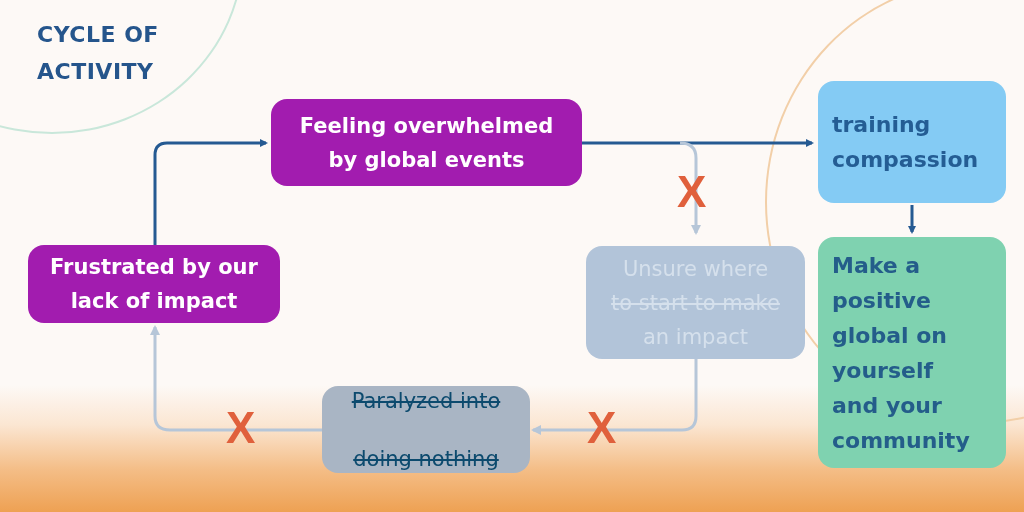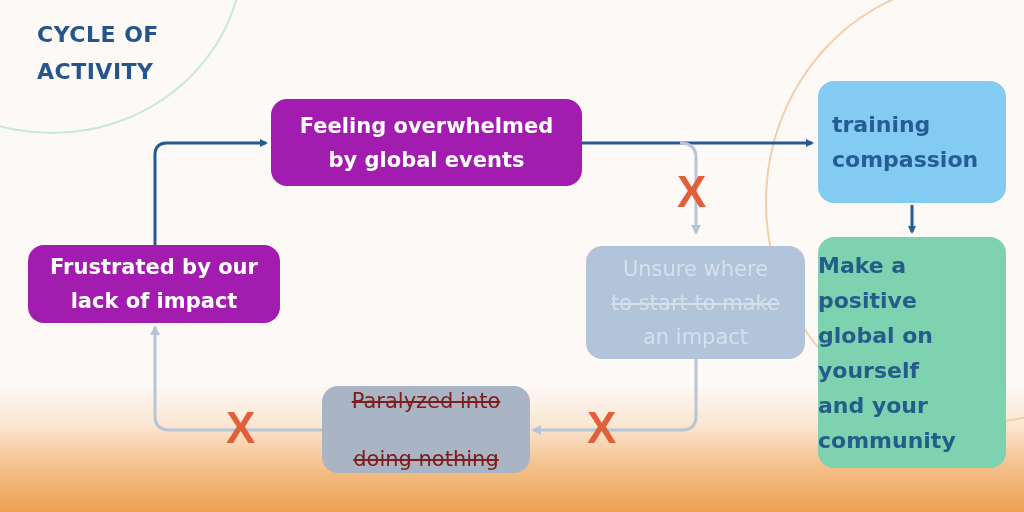--- a/index.html
+++ b/index.html
@@ -20,24 +20,24 @@
     position:absolute; left:30px; top:16px; width:160px;
     font-weight:bold; font-size:22px; line-height:37px; color:#25558c; letter-spacing:0.5px;margin-left:7px;
   }
   .box {
     position:absolute; border-radius:16px; display:flex; flex-direction:column;
     justify-content:center; font-weight:bold; box-sizing:border-box;
   }
   .box .line { display:block; white-space:nowrap; }
   .dark { background:#a21caf; color:#ffffff; align-items:center; text-align:center; font-size:21px; line-height:34px; }
   .faded { background:#b2c4d9; color:#d5e0ec; align-items:center; text-align:center; font-size:21px; line-height:34px; font-weight:normal; }
-  .faded2 { background:#a9b5c4; color:#7f1d1d;gap:24px; }
+  .faded2 { background:#a9b5c4; color:#0c4a6e;gap:24px; }
   .strike { text-decoration:line-through; text-decoration-thickness:2px; }
   .light { background:#84cbf4; color:#245d94; align-items:flex-start; padding-left:14px; font-size:22px; line-height:35px; }
-  .green { background:#7fd2b0; color:#245d8a; align-items:flex-start; font-size:22px; line-height:35px; }
+  .green { background:#7fd2b0; color:#245d8a; align-items:flex-start; padding-left:14px; font-size:22px; line-height:35px; }
   svg.connectors { position:absolute; left:0; top:0; }
   .xmark {
     position:absolute; font-weight:bold; font-size:44px; color:#e0603c; line-height:44px;
     font-family:"Liberation Sans", sans-serif;
   }
 </style>
 </head>
 <body>
 
 <div class="circle-green"></div>

